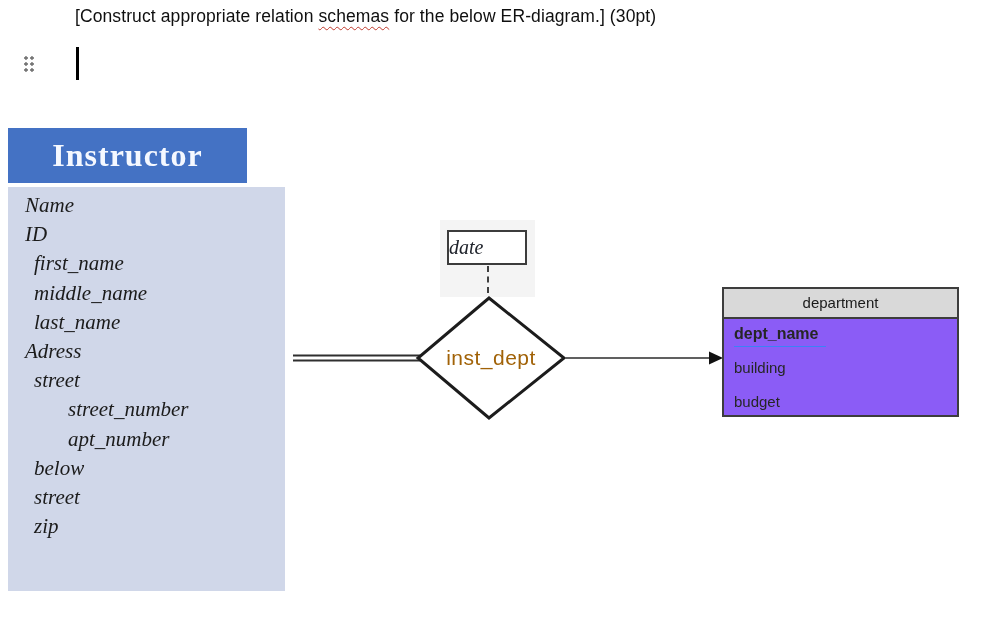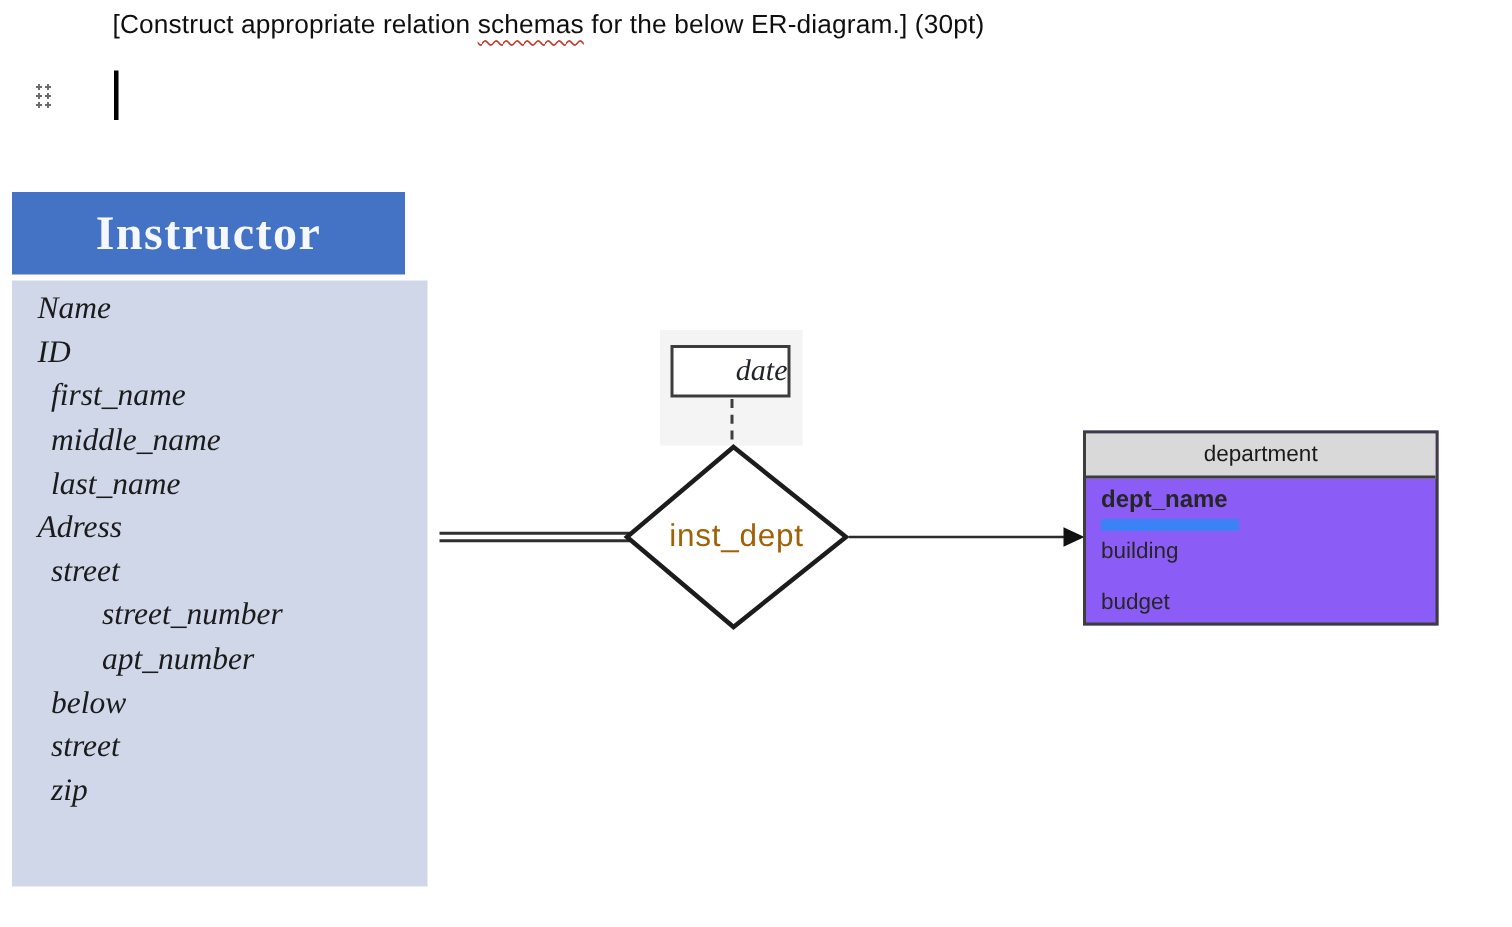--- a/index.html
+++ b/index.html
@@ -32,42 +32,42 @@
   }
   .drag-handle i {
     display:block; width:4px; height:4px; background:#6a6a6a;
     clip-path:polygon(33% 0,66% 0,66% 33%,100% 33%,100% 66%,66% 66%,66% 100%,33% 100%,33% 66%,0 66%,0 33%,33% 33%);
   }
   .caret { position:absolute; left:76px; top:47px; width:3px; height:33px; background:#000; }
 
   
   .instructor { position:absolute; left:8px; top:128px; }
   .instructor-header {
-    width:262px; height:55px; background:#4472C4;
+    width:239px; height:55px; background:#4472C4;
     color:#f5f8ff; font-family:"Liberation Serif", serif; font-weight:bold;
     font-size:32px; text-align:center; line-height:54px; letter-spacing:1px;
   }
   .instructor-body {
     position:absolute; left:0; top:59px; width:277px; height:404px;
     background:#D0D7E9; padding-top:4px;
     font-family:"Liberation Serif", serif; font-style:italic;
     font-size:21px; color:#1b1b1b;
   }
   .attr-row { height:29.2px; line-height:29.2px; white-space:nowrap; }
   .ind0 { padding-left:17px; }
   .ind1 { padding-left:26px; }
   .ind2 { padding-left:60px; }
 
   
   .date-backdrop { position:absolute; left:440px; top:220px; width:95px; height:77px; background:#f4f4f4; }
   .date-box {
     position:absolute; left:447px; top:230px; width:80px; height:35px;
     background:#ffffff; border:2px solid #3c3c3c;
     font-family:"Liberation Serif", serif; font-style:italic;
-    font-size:20px; color:#20242c; text-align:right; line-height:30px;
+    font-size:20px; color:#20242c; text-align:left; line-height:30px;
   }
 
   
   .connectors { position:absolute; left:0; top:0; width:1008px; height:618px; pointer-events:none; }
 
   .rel-label {
     position:absolute; left:426px; top:346px; width:130px;
     text-align:center; font-size:21px; color:#a16207; letter-spacing:0.5px;
   }
 
@@ -77,21 +77,21 @@
     border:2px solid #3d3d3d; background:#8b5cf6;
   }
   .dept-header {
     height:30px; background:#d9d9d9; border-bottom:2px solid #3d3d3d;
     font-size:15px; color:#1a1a1a; text-align:center; line-height:28px;
   }
   .dept-body { position:relative; height:96px; }
   .dept-row { position:absolute; left:10px; font-size:15px; color:#262626; white-space:nowrap; }
   .dept-row.pk {
     top:6px; font-weight:bold; font-size:16px;
-    border-bottom:8px solid #3b82f6; padding-bottom:3px; padding-right:8px;
+    border-bottom:1px solid #3b82f6; padding-bottom:3px; padding-right:8px;
   }
   .dept-row.r2 { top:40px; }
   .dept-row.r3 { top:74px; }
 </style>
 </head>
 <body>
 
 <div class="canvas">
 
   <div class="doc-title"><span>[Construct appropriate relation </span><span class="misspelled">schemas</span><span> for the below ER-diagram.] (30pt)</span></div>

